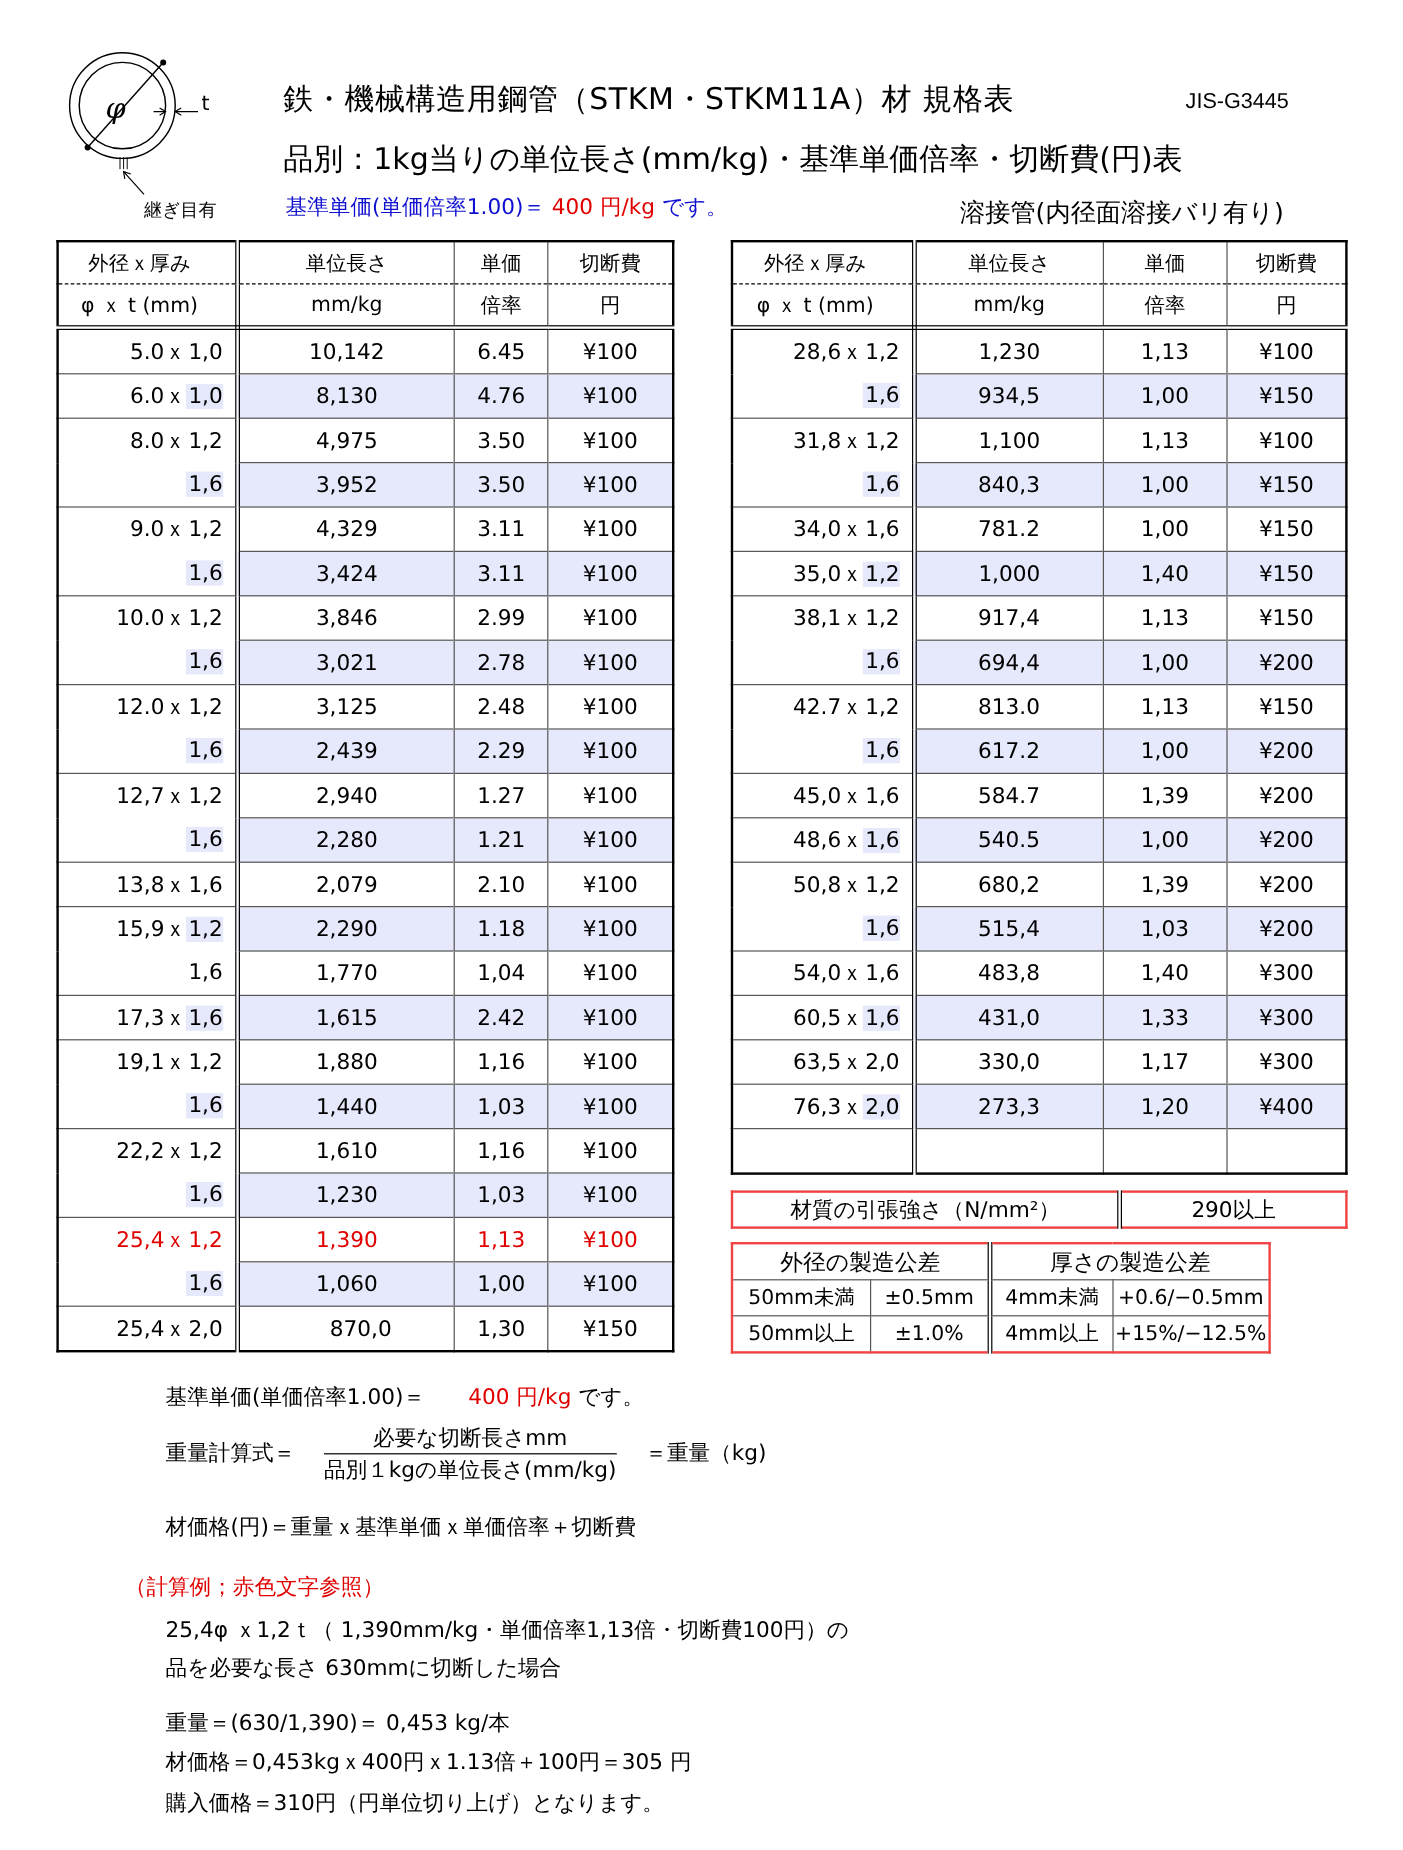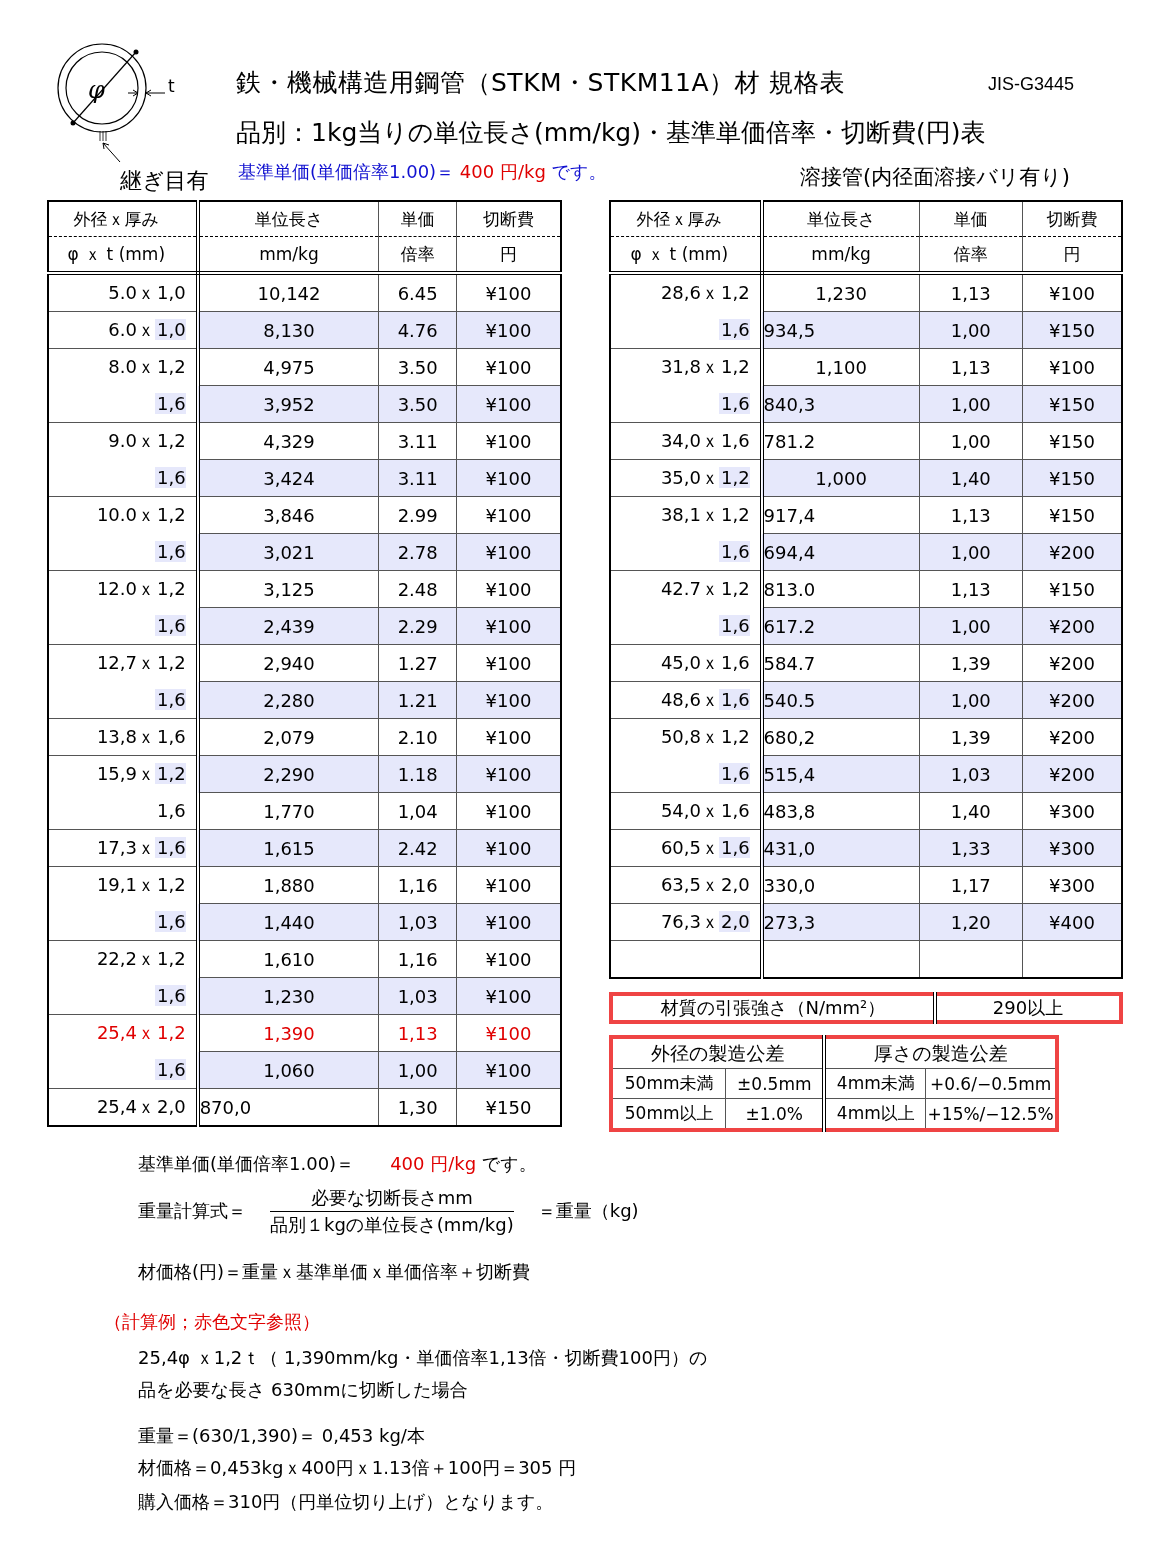--- a/index.html
+++ b/index.html
@@ -4,43 +4,43 @@
 <style>
   html,body{margin:0;padding:0;background:#fff;}
   body{width:1169px;height:1542px;position:relative;font-family:"DejaVu Sans","Liberation Sans",sans-serif;color:#000;overflow:hidden;}
   .abs{position:absolute;}
   .title1{left:236px;top:66px;font-size:25px;letter-spacing:0.5px;white-space:nowrap;}
   .jis{left:988px;top:74px;font-size:18px;font-family:Liberation Sans, sans-serif;}
   .title2{left:236px;top:116px;font-size:25px;white-space:nowrap;}
   .base-line{left:238px;top:160px;font-size:18px;white-space:nowrap;color:#1010d0;}
   .base-line .red{color:#e00000;}
   .weld{left:800px;top:163px;font-size:21px;white-space:nowrap;}
-  .joint{left:120px;top:166px;font-size:22px;}
+  .joint{left:120px;top:166px;font-size:15px;}
 
   table.spec{position:absolute;border-collapse:collapse;font-size:18px;border:2px solid #000;background:#fff;}
   table.spec td{height:36px;padding:0;border-top:1px solid #555;text-align:center;white-space:nowrap;}
   table.spec td.c0{border-right:4px double #000;text-align:right;padding-right:10px;position:relative;}
   table.spec td.c1{border-right:1px solid #555;}
   table.spec td.c2{border-right:1px solid #555;}
   table.spec thead td{height:34px;font-size:17px;border-top:none;}
   table.spec thead tr.h1 td{border-bottom:1px dashed #000;}
   table.spec thead tr.h2 td{border-bottom:4px double #000;}
   table.spec thead td.c0{text-align:center;padding-right:12px;}
   table.spec tr.shade td.c1,table.spec tr.shade td.c2,table.spec tr.shade td.c3{background:#e6e8fb;}
   table.spec tr.shade td.c0 .t{background:#e6e8fb;}
   table.spec tr.cont td.c0{border-top:none;}
   table.spec tr.red td{color:#e00000;}
   table.spec td.c0 .od{display:inline-block;}
   table.spec td.c0 .t{display:inline-block;padding-left:2px;}
-  table.spec td.c1.rt{text-align:left;padding-right:52px;}
+  table.spec td.c1.rt{text-align:right;padding-right:52px;}
 
   #tbl-left{left:47px;top:200px;width:515px;}
   #tbl-right{left:609px;top:200px;width:514px;}
 
-  table.box{position:absolute;border-collapse:collapse;border:4px solid #ef4444;font-size:18px;}
+  table.box{position:absolute;border-collapse:collapse;border:2px solid #ef4444;font-size:18px;}
   table.box td{border:1px solid #555;text-align:center;white-space:nowrap;padding:0;}
   #tensile{left:609px;top:992px;width:514px;height:32px;}
   #tensile td.k{border-right:4px double #000;width:320px;}
   #tol{left:609px;top:1035px;width:450px;}
   #tol td{height:29px;font-size:17px;}
   #tol td.hdr{font-size:19px;}
   #tol td.mid{border-right:4px double #000;}
 
   .formula{left:138px;font-size:18px;white-space:nowrap;}
   .red{color:#e00000;}

